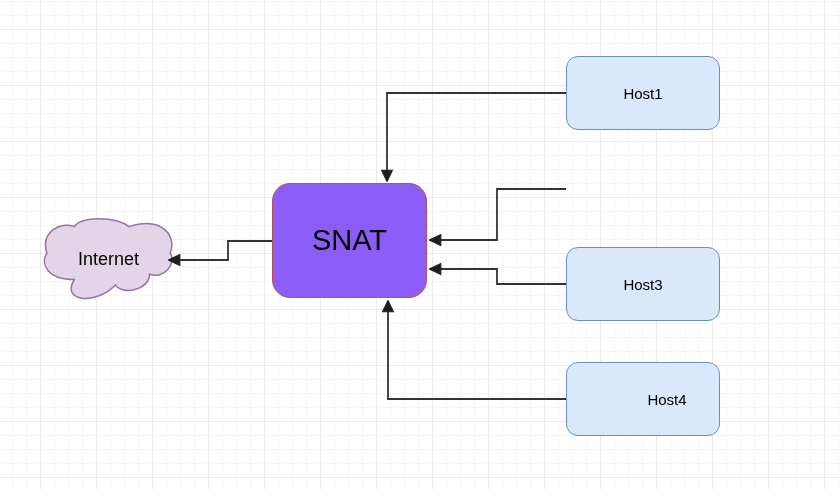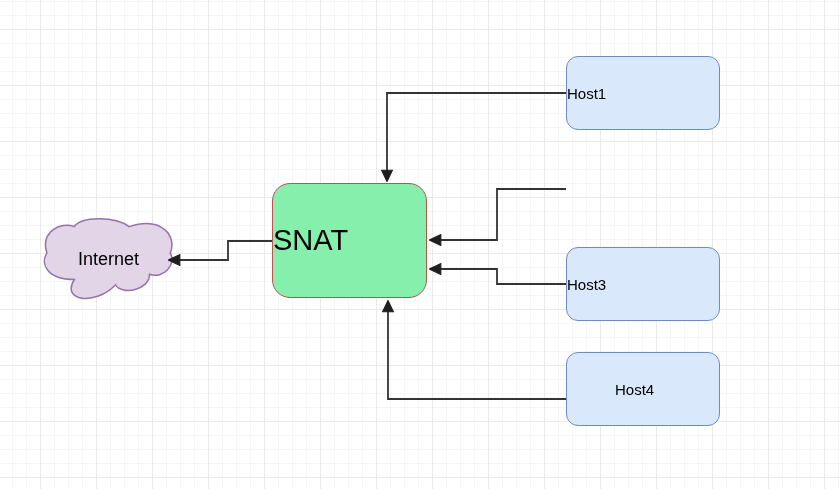--- a/index.html
+++ b/index.html
@@ -39,45 +39,45 @@
   .edge {
     fill: none;
     stroke: #333333;
     stroke-width: 1.8px;
   }
 
   .node {
     position: absolute;
     display: flex;
     align-items: center;
-    justify-content: flex-start;
+    justify-content: center;
     text-align: center;
   }
   .node-label { pointer-events: none; }
 
   .host {
     width: 154px;
     height: 74px;
     left: 566px;
     background: #DAE8FC;
     border: 1.5px solid #6C8EBF;
     border-radius: 12px;
     font-size: 15px;
   }
   #host1 { top: 56px; }
   #host2 { top: 152px; }
   #host3 { top: 247px; }
-  #host4 { top: 352px; padding-left: 48px; }
+  #host4 { top: 362px; padding-left: 48px; }
 
   .snat {
     left: 272px;
     top: 183px;
     width: 155px;
     height: 115px;
-    background: #86efac;
+    background: #8b5cf6;
     border: 1.5px solid #B85450;
     border-radius: 18px;
     font-size: 29px;
   }
 
   .cloud-label {
     position: absolute;
     left: 40px;
     top: 216px;
     width: 137px;

